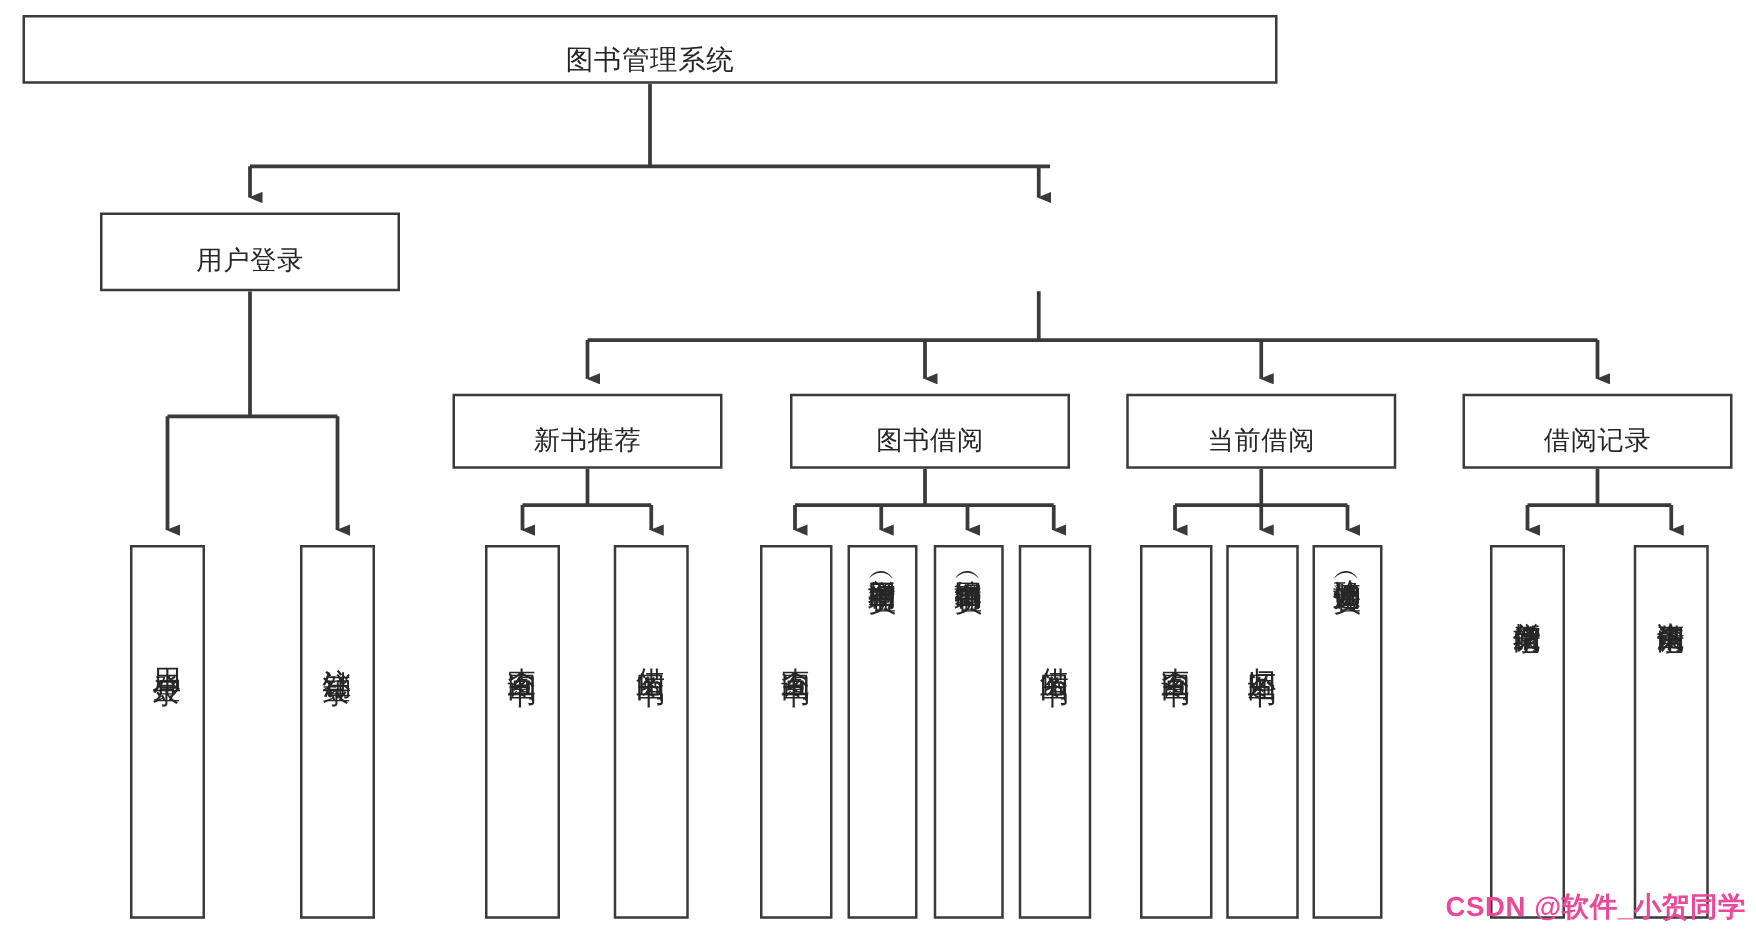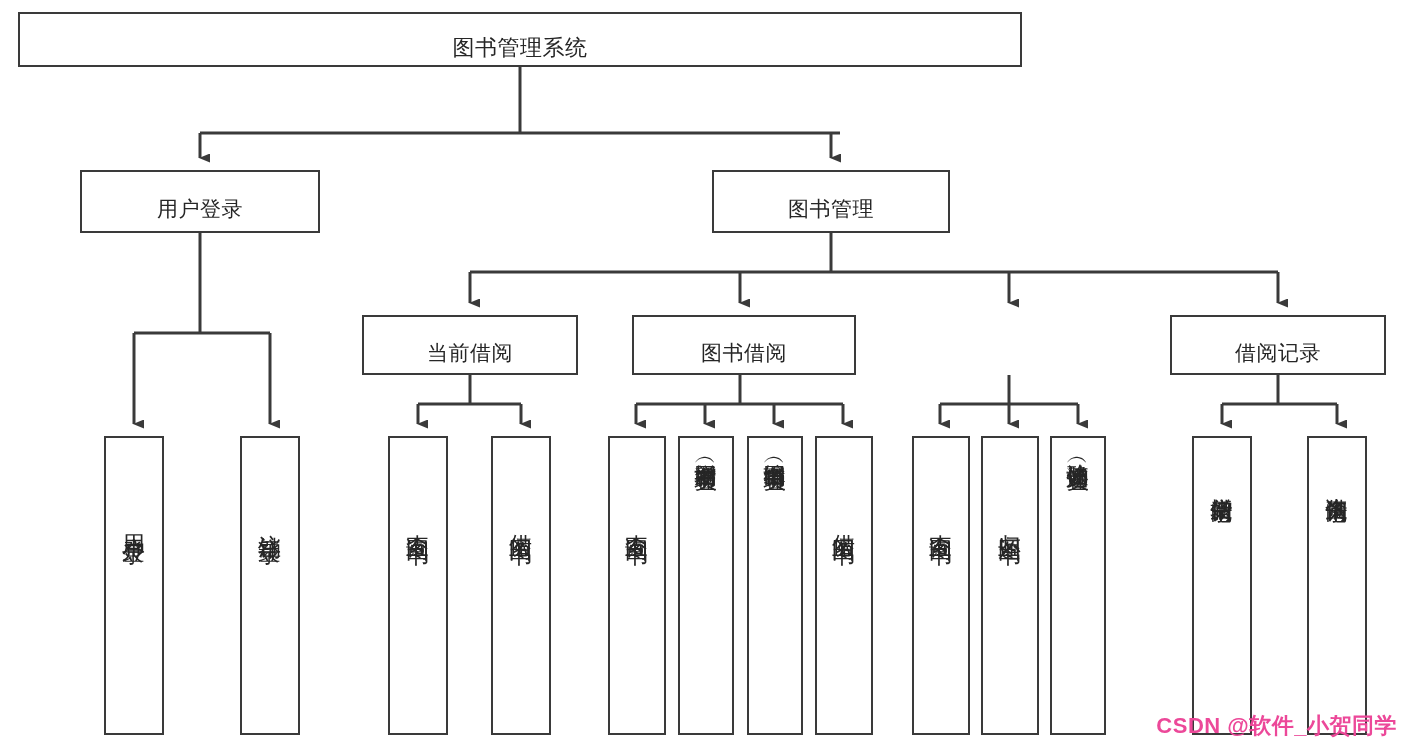--- a/index.html
+++ b/index.html
@@ -138,32 +138,32 @@
   </svg>
 
   <div class="node horiz root" style="left:18px; top:12px; width:1004px; height:55px;">
     <span class="node-label">图书管理系统</span>
   </div>
 
   <div class="node horiz" style="left:80px; top:170px; width:240px; height:63px;">
     <span class="node-label">用户登录</span>
   </div>
 
-  <div class="node horiz" style="left:712px; top:170px; width:238px; height:63px;">
-    <span class="node-label">图书管理</span>
-  </div>
 
   <div class="node horiz" style="left:362px; top:315px; width:216px; height:60px;">
-    <span class="node-label">当前借阅</span>
+    <span class="node-label">新书推荐</span>
   </div>
 
   <div class="node horiz" style="left:632px; top:315px; width:224px; height:60px;">
     <span class="node-label">图书借阅</span>
   </div>
 
+  <div class="node horiz" style="left:901px; top:315px; width:216px; height:60px;">
+    <span class="node-label">当前借阅</span>
+  </div>
 
   <div class="node horiz" style="left:1170px; top:315px; width:216px; height:60px;">
     <span class="node-label">借阅记录</span>
   </div>
 
   <div class="node vert" style="left:104px; top:436px; width:60px; height:299px; padding-top:78px;">
     <span class="node-label">用户登录</span>
   </div>
 
   <div class="node vert" style="left:240px; top:436px; width:60px; height:299px; padding-top:78px;">

